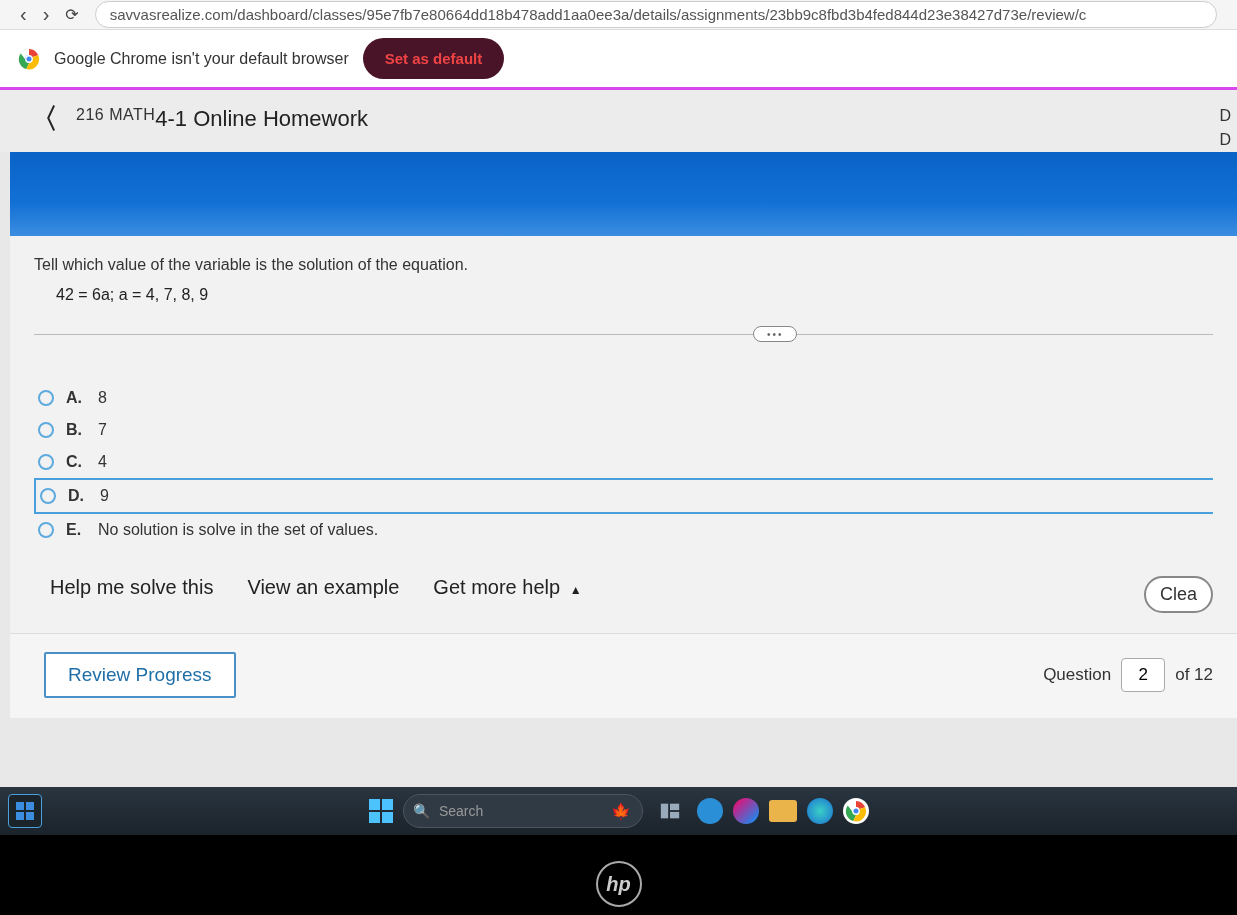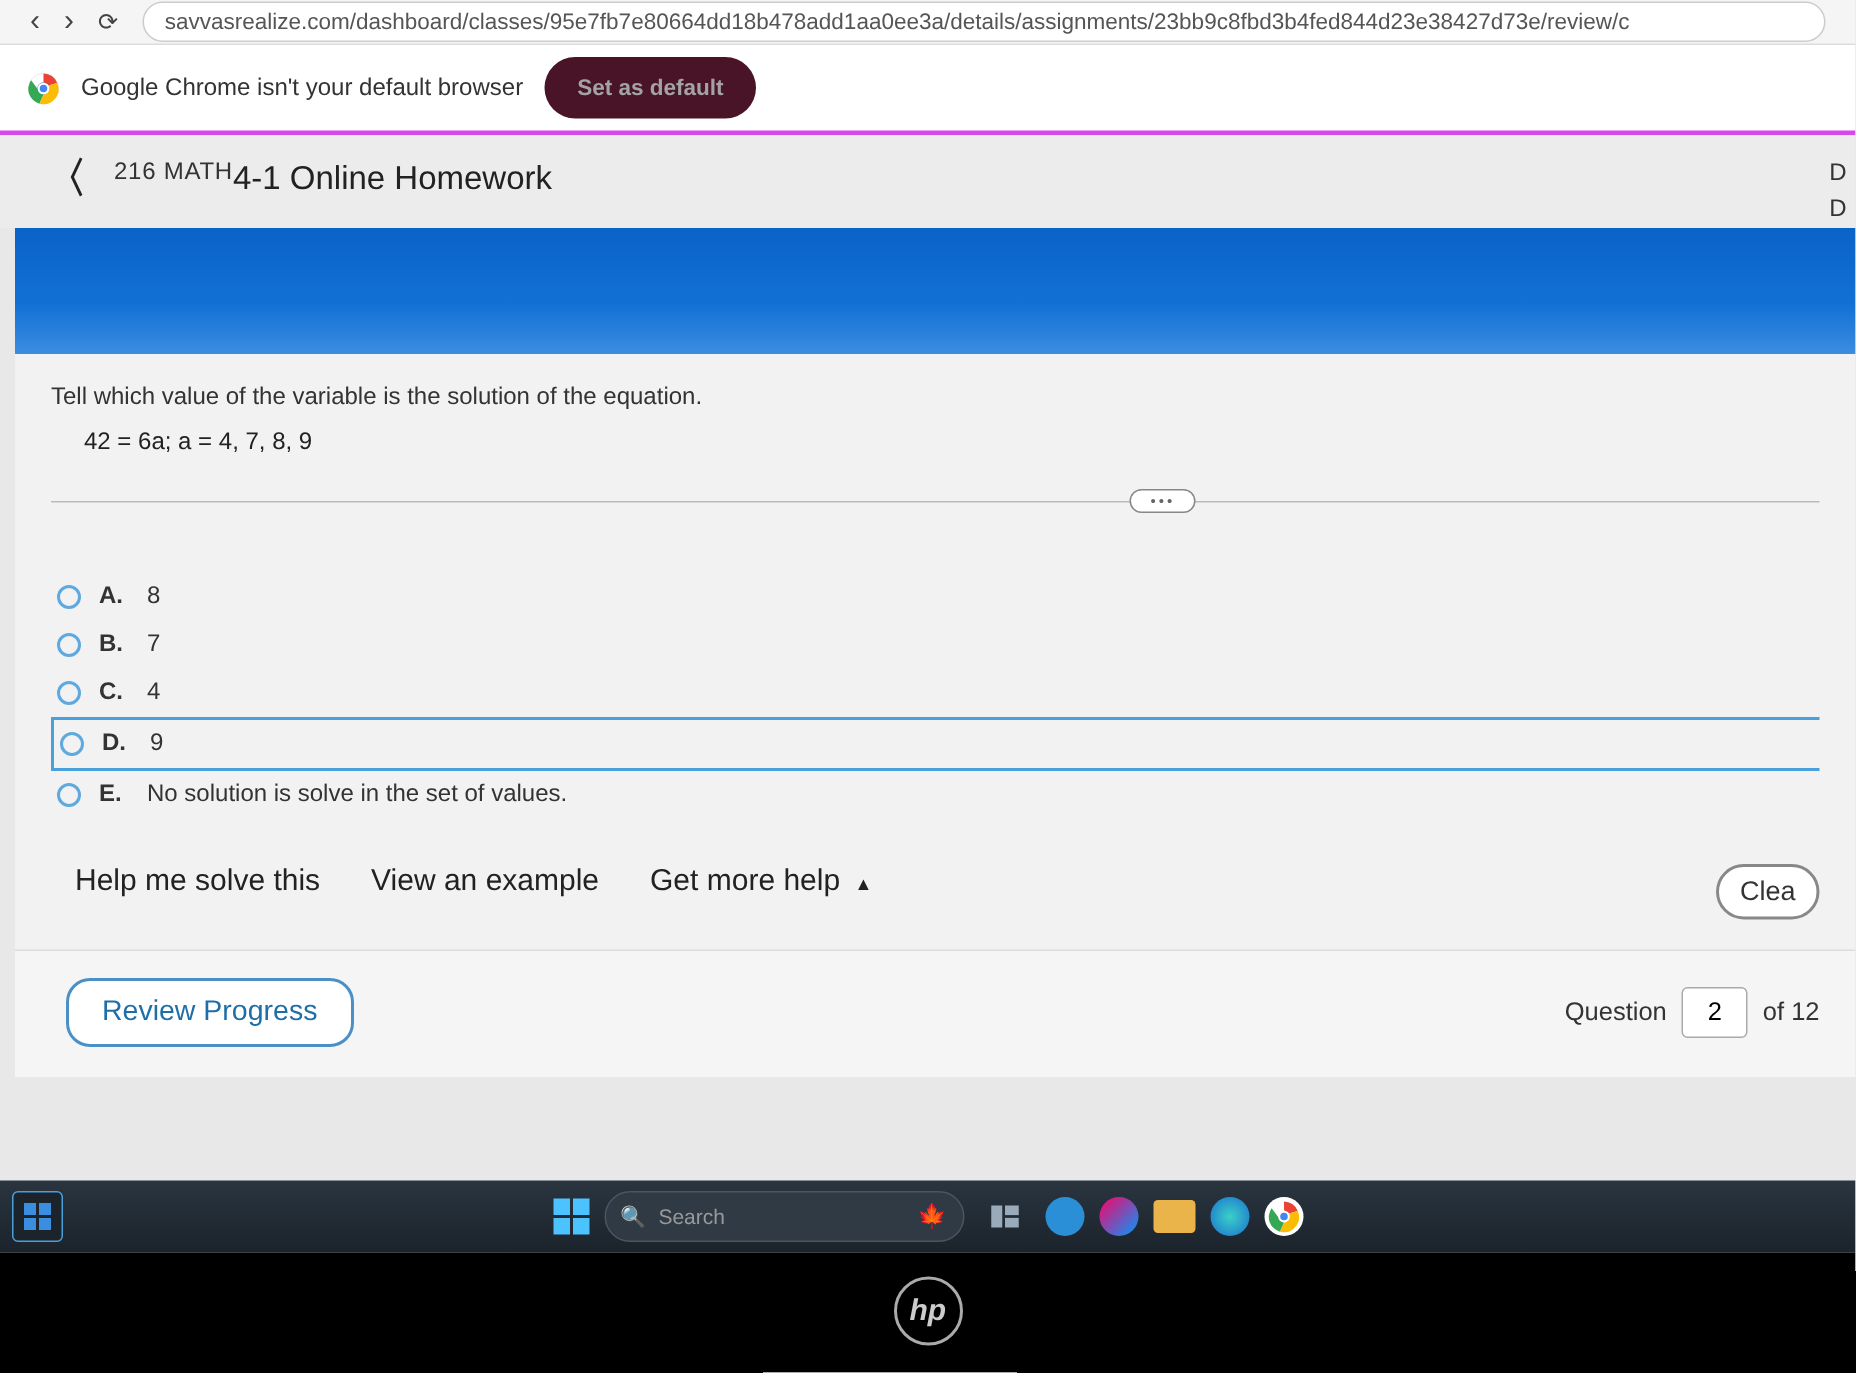--- a/index.html
+++ b/index.html
@@ -43,21 +43,21 @@
     padding: 0 18px;
     gap: 14px;
     border-bottom: 3px solid #d946ef;
   }
   .chrome-icon {
     width: 22px; height: 22px;
   }
   .banner-text { font-size: 16px; color: #333; }
   .set-default-btn {
     background: #4a1428;
-    color: #a3a3a3;
+    color: #ef4444;
     border: none;
     border-radius: 24px;
     padding: 12px 22px;
     font-size: 15px;
     font-weight: 600;
     cursor: pointer;
   }
   
   .page-header {
     background: #ececec;
@@ -133,21 +133,21 @@
   
   .footer {
     background: #f5f5f5;
     margin-left: 10px;
     padding: 18px 24px 20px 34px;
     display: flex; align-items: center;
     border-top: 1px solid #ddd;
   }
   .review-btn {
     border: 2px solid #4a90c7;
-    border-radius: 16px;
+    border-radius: 2px;
     color: #1e6fa8;
     background: #fff;
     padding: 10px 22px;
     font-size: 19px;
     cursor: pointer;
   }
   .question-counter {
     margin-left: auto; display: flex; align-items: center; gap: 10px;
     font-size: 17px; color: #333;
   }
@@ -187,21 +187,21 @@
   .tb-icon {
     width: 34px; height: 34px; border-radius: 6px; display: flex; align-items: center; justify-content: center;
     font-size: 18px; cursor: pointer;
   }
   .tb-icon.edge { background: radial-gradient(circle,#3bd0c8,#1a6fd0); color:#fff; border-radius:50%; width:26px; height:26px; font-size:14px;}
   .tb-icon.cam { background: #2a8fd6; border-radius:50%; width:26px; height:26px;}
   .tb-icon.copilot { background: linear-gradient(135deg,#f06,#09f); border-radius:50%; width:26px; height:26px;}
   .tb-icon.folder { background: #eab44a; width:28px; height:22px; border-radius:3px;}
   .tb-icon.chrome-tb { background: #fff; width:26px; height:26px; border-radius:50%;}
   .hp-logo {
-    position: absolute; bottom: 18px; left: 50%; transform: translateX(-50%);
+    position: absolute; bottom: 8px; left: 50%; transform: translateX(-50%);
     width: 46px; height: 46px; border: 2px solid #aaa; border-radius: 50%;
     display: flex; align-items: center; justify-content: center;
     color: #ccc; font-style: italic; font-size: 20px; font-weight: bold;
   }
   .black-bottom {
     position: absolute; bottom: 0; left: 0; width: 100%; height: 80px;
     background: #000;
   }
 </style>
 </head>

